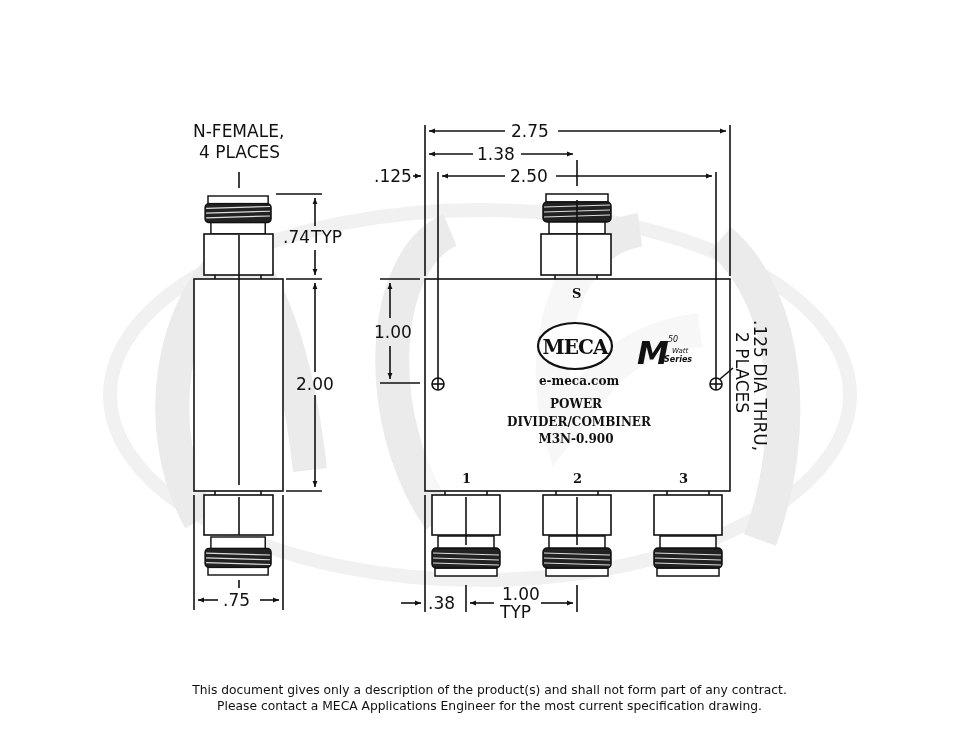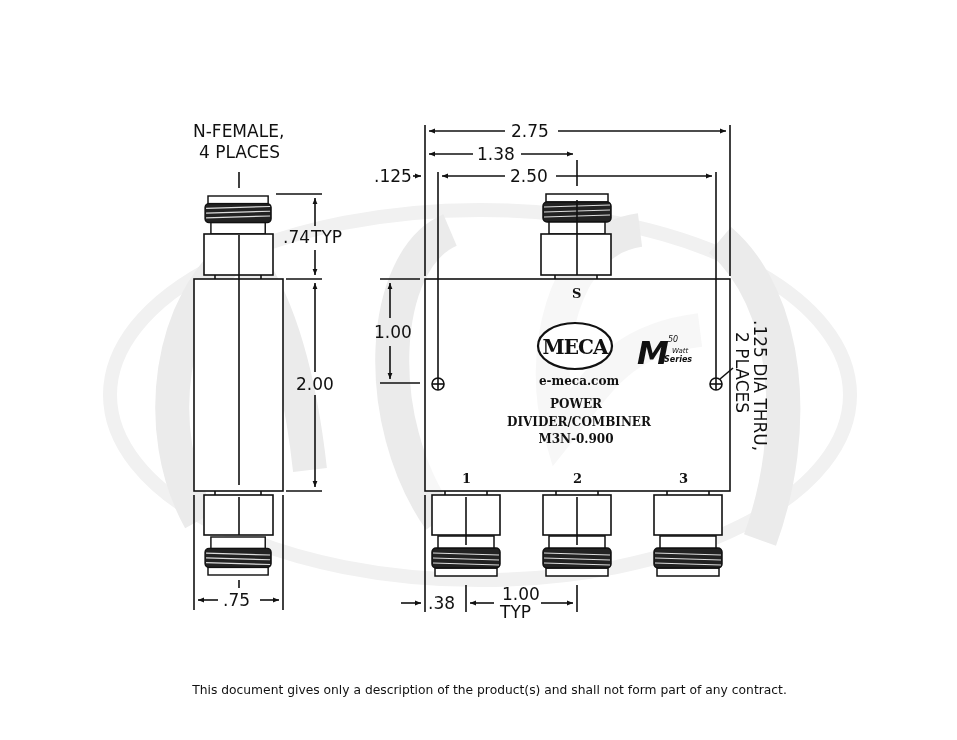--- a/index.html
+++ b/index.html
@@ -185,13 +185,14 @@
     <text x="664" y="362" font-family="DejaVu Sans, sans-serif" font-weight="bold" font-style="italic" font-size="8" fill="#111">Series</text>
   </g>
   <text class="label-serif" x="579" y="385" font-size="12" text-anchor="middle">e-meca.com</text>
   <text class="label-serif" x="576" y="408" font-size="12" text-anchor="middle">POWER</text>
   <text class="label-serif" x="579" y="426" font-size="12" text-anchor="middle">DIVIDER/COMBINER</text>
   <text class="label-serif" x="576" y="443" font-size="12" text-anchor="middle">M3N-0.900</text>
 </svg>
 
 <div class="footer">
   <div>This document gives only a description of the product(s) and shall not form part of any contract.</div>
+  <div>Please contact a MECA Applications Engineer for the most current specification drawing.</div>
 </div>
 
 </body></html>

